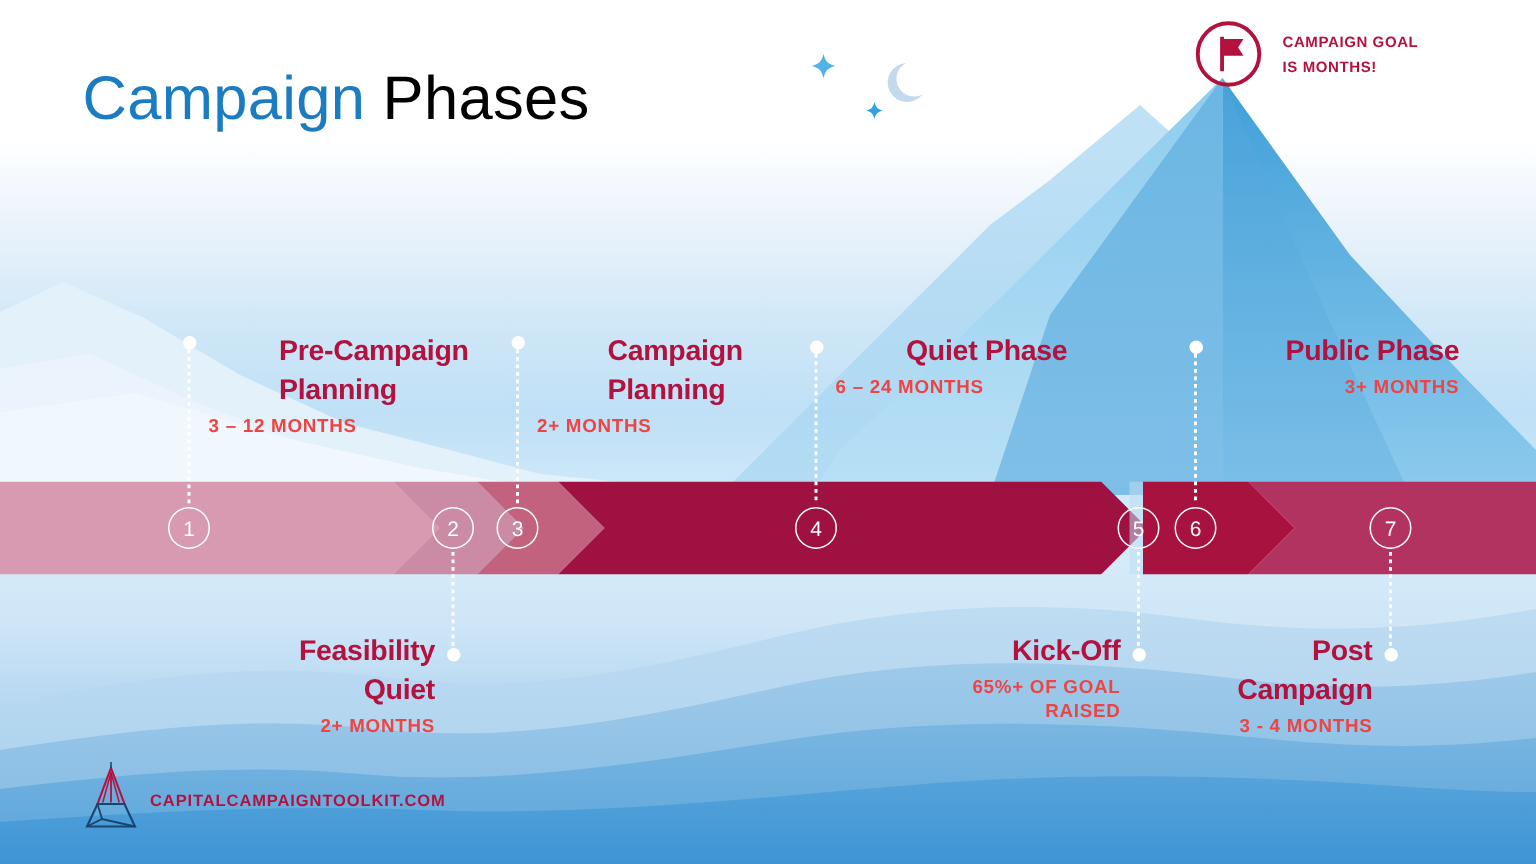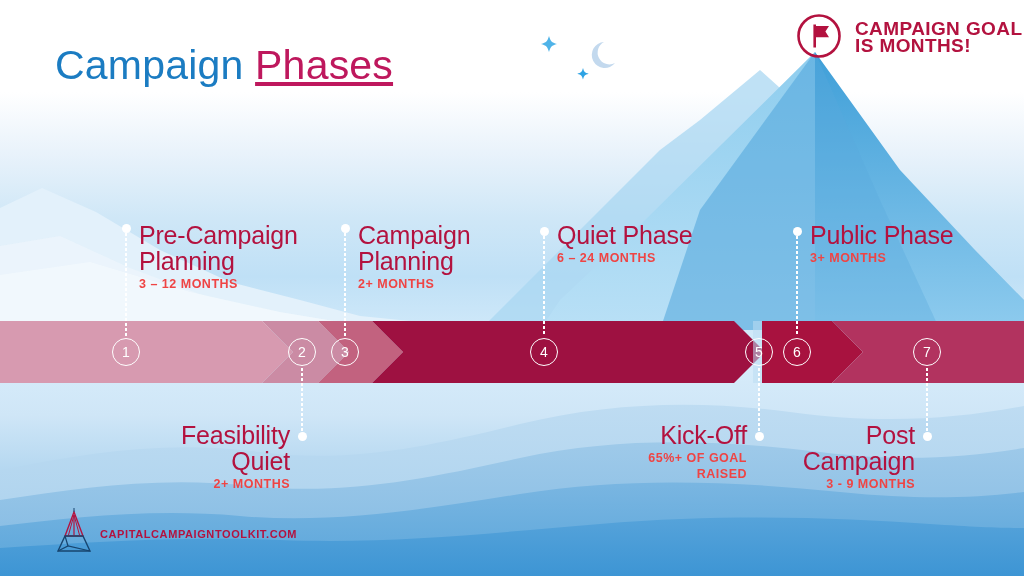--- a/index.html
+++ b/index.html
@@ -16,27 +16,27 @@
     background:linear-gradient(180deg,#ffffff 0%,#ffffff 16%,#eaf3fb 26%,#cfe7f7 38%,#bfe0f6 48%,#d8edfb 62%,#cfe6f7 72%,#b4d7f0 82%,#7fb9e4 94%,#5aa7dc 100%);
   }
 
   
   .title{
     position:absolute;left:55px;top:42px;
     font-size:41px;font-weight:400;letter-spacing:.2px;
     white-space:nowrap;
   }
   .title .t1{color:#1b7cc2;}
-  .title .t2{color:#be185d;text-decoration:underline;}
+  .title .t2{color:#000000;}
 
   
   .goal-flag{position:absolute;left:795px;top:12px;width:48px;height:48px;}
   .goal-text{
     position:absolute;left:855px;top:20px;
-    color:#b3123f;font-weight:bold;font-size:19px;line-height:17px;
+    color:#b3123f;font-weight:bold;font-size:10px;line-height:17px;
     letter-spacing:.4px;
   }
 
   
   .bar{position:absolute;left:0;top:321px;width:1024px;height:62px;}
 
   
   .marker{
     position:absolute;width:28px;height:28px;margin-left:-14px;margin-top:-14px;
     border:1.6px solid #ffffff;border-radius:50%;
@@ -47,21 +47,21 @@
   
   .conn{position:absolute;width:2px;
     background-image:linear-gradient(180deg,#ffffff 55%,rgba(255,255,255,0) 0);
     background-size:2px 5px;margin-left:-1px;}
   .dot{position:absolute;width:9px;height:9px;border-radius:50%;background:#fff;
     margin-left:-4.5px;margin-top:-4.5px;}
 
   
   .label{position:absolute;white-space:nowrap;}
   .label .h{
-    color:#b3123f;font-weight:normal;font-size:25px;line-height:26px;letter-spacing:-.2px;
+    color:#b3123f;font-weight:bold;font-size:19px;line-height:26px;letter-spacing:-.2px;margin-left:47px;
   }
   .label .s{
     color:#ef4444;font-weight:bold;font-size:12.5px;line-height:16px;letter-spacing:.5px;
     margin-top:2px;
   }
   .label.right{text-align:right;}
 
   
   .logo{position:absolute;left:52px;top:508px;width:44px;height:48px;}
   .site{
@@ -219,21 +219,21 @@
     <div class="s">2+ MONTHS</div>
   </div>
 
   <div class="label" style="left:557px;top:222px;">
     <div class="h">
       <div>Quiet Phase</div>
     </div>
     <div class="s">6 – 24 MONTHS</div>
   </div>
 
-  <div class="label" style="left:810px;top:222px;">
+  <div class="label" style="left:810px;top:222px;text-align:right;">
     <div class="h">
       <div>Public Phase</div>
     </div>
     <div class="s">3+ MONTHS</div>
   </div>
 
   <div class="label right" style="left:0;width:290px;top:422px;text-align:right;">
     <div class="h">
       <div>Feasibility</div>
       <div>Quiet</div>
@@ -249,21 +249,21 @@
       <div>65%+ OF GOAL</div>
       <div>RAISED</div>
     </div>
   </div>
 
   <div class="label right" style="left:700px;width:215px;top:422px;">
     <div class="h">
       <div>Post</div>
       <div>Campaign</div>
     </div>
-    <div class="s">3 - 9 MONTHS</div>
+    <div class="s">3 - 4 MONTHS</div>
   </div>
 
   <svg class="logo" viewBox="0 0 44 48">
     <path d="M22,4 L31,28 L13,28 Z" fill="none" stroke="#b3123f" stroke-width="1.4"></path>
     <path d="M22,7 L22,27" stroke="#b3123f" stroke-width="1.2"></path>
     <path d="M22,7 L27.5,27" stroke="#b3123f" stroke-width="1"></path>
     <path d="M22,7 L16.5,27" stroke="#b3123f" stroke-width="1"></path>
     <path d="M13,28 L31,28 L38,43 L6,43 Z" fill="none" stroke="#17456f" stroke-width="1.4"></path>
     <path d="M6,43 L16,38 L38,43" fill="none" stroke="#17456f" stroke-width="1.2"></path>
     <path d="M13,28 L16,38" fill="none" stroke="#17456f" stroke-width="1.2"></path>

